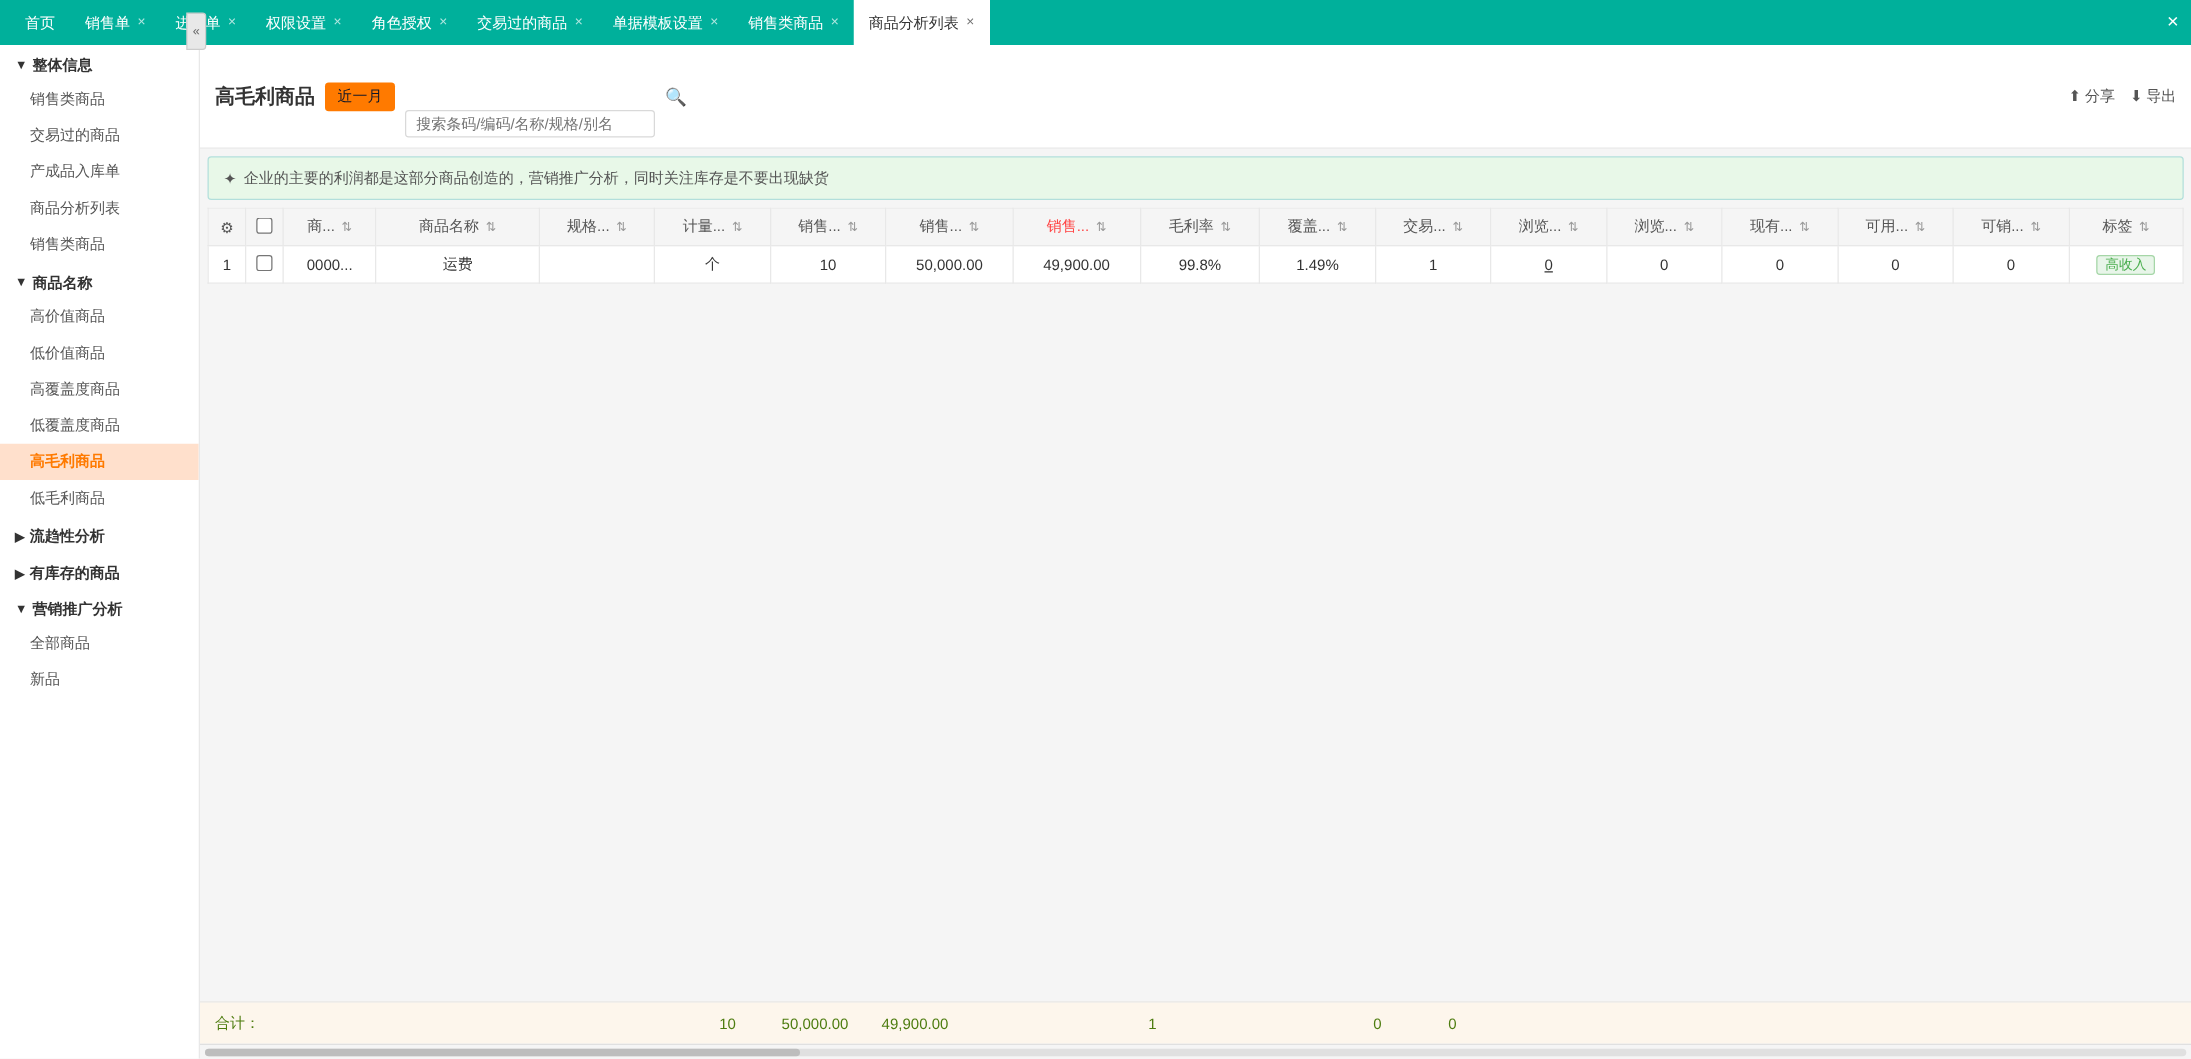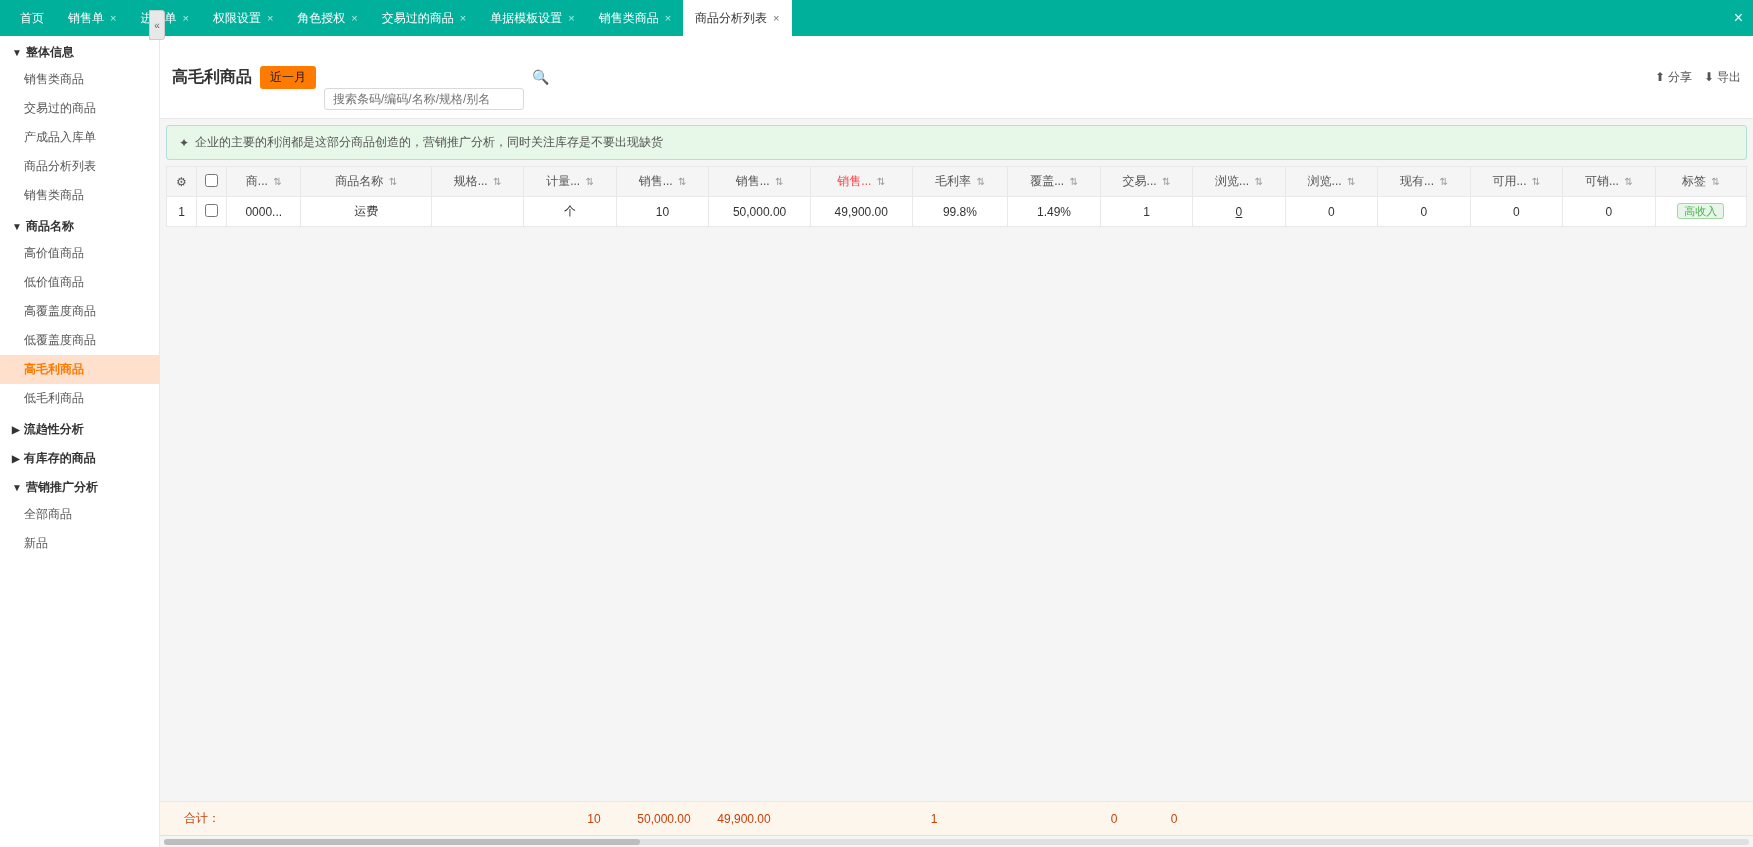--- a/index.html
+++ b/index.html
@@ -228,26 +228,26 @@
     .link-underline {
       color: #333;
       text-decoration: underline;
       cursor: pointer;
     }
 
     
     .footer-totals {
       background: #fdf6ec;
       border-top: 1px solid #e8e8e8;
-      padding: 8px 24px;
+      padding: 8px 12px;
       display: flex;
       align-items: center;
       gap: 0;
       font-size: 12px;
-      color: #c2410c;
+      color: #4d7c0f;
     }
     .footer-totals .total-label {
       width: 120px;
     }
 
     
     .scrollbar-area {
       height: 12px;
       background: #f5f5f5;
       border-top: 1px solid #e0e0e0;

